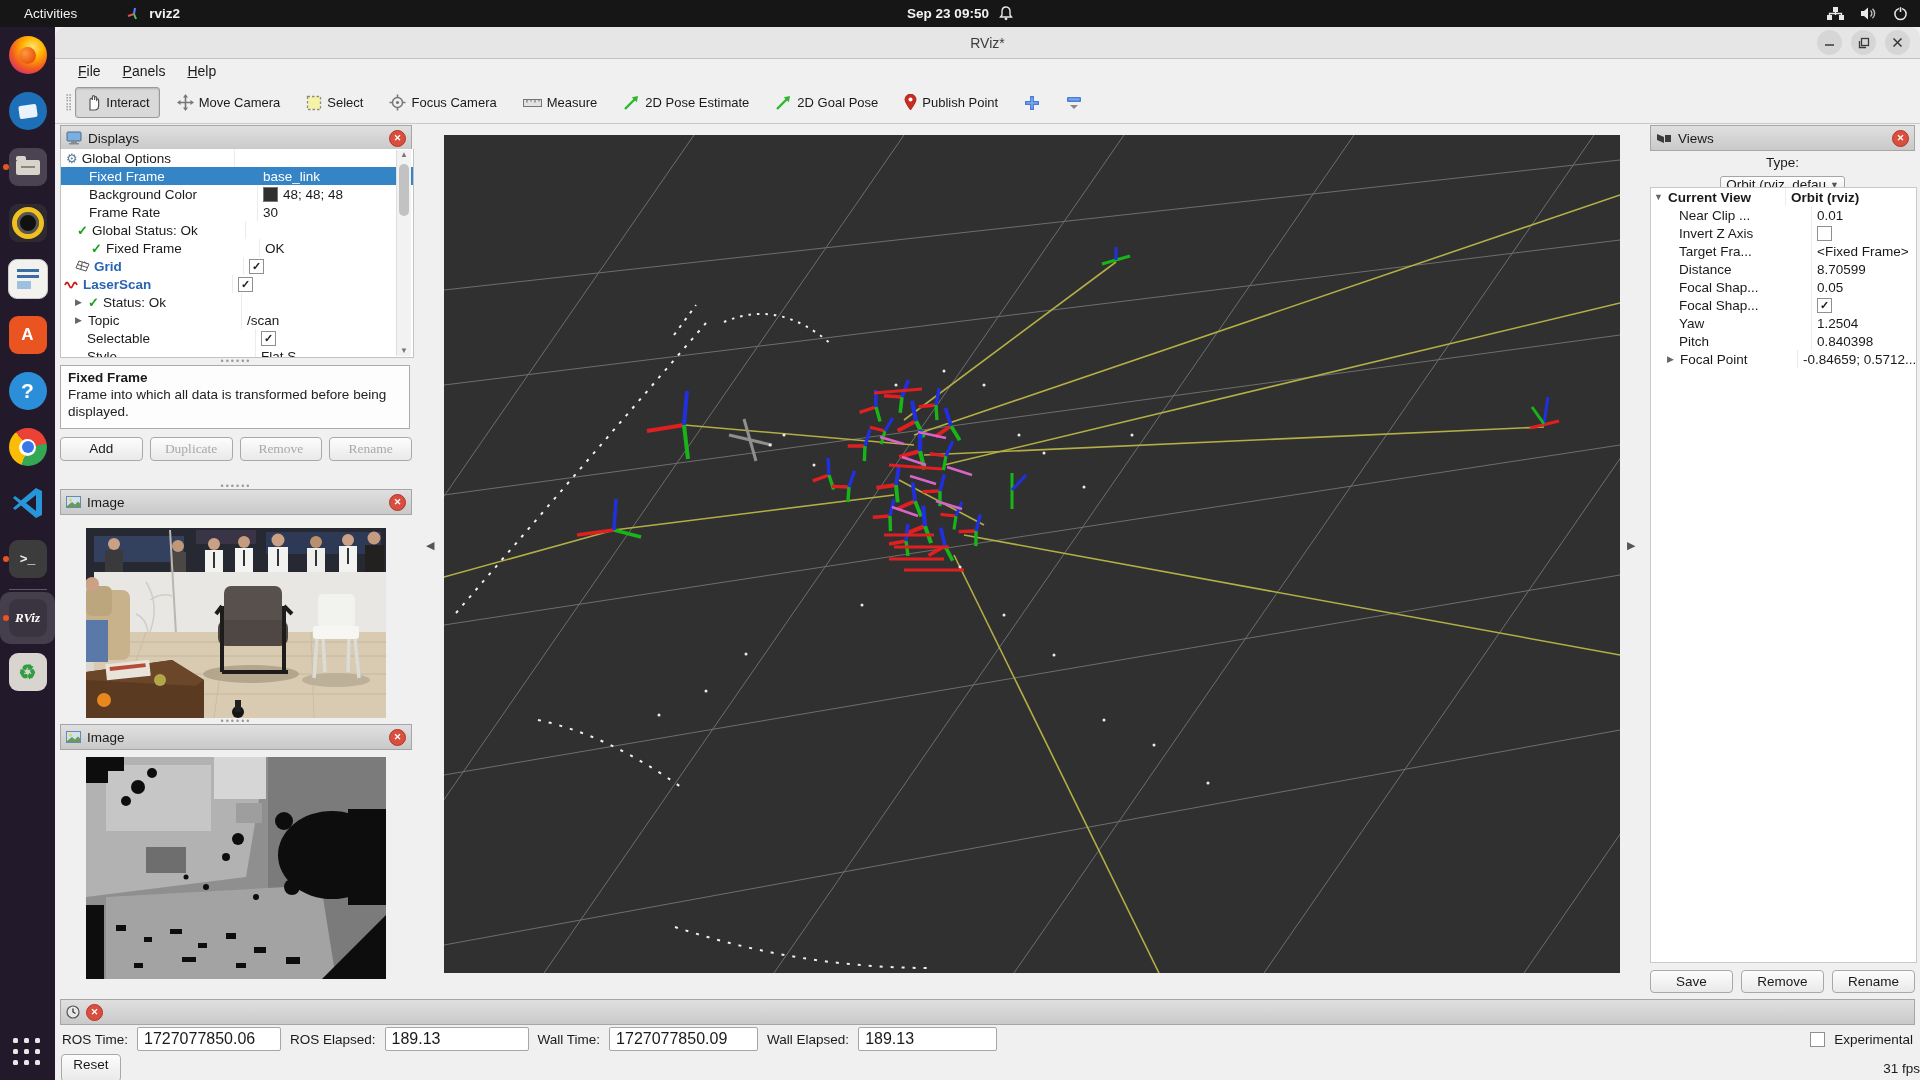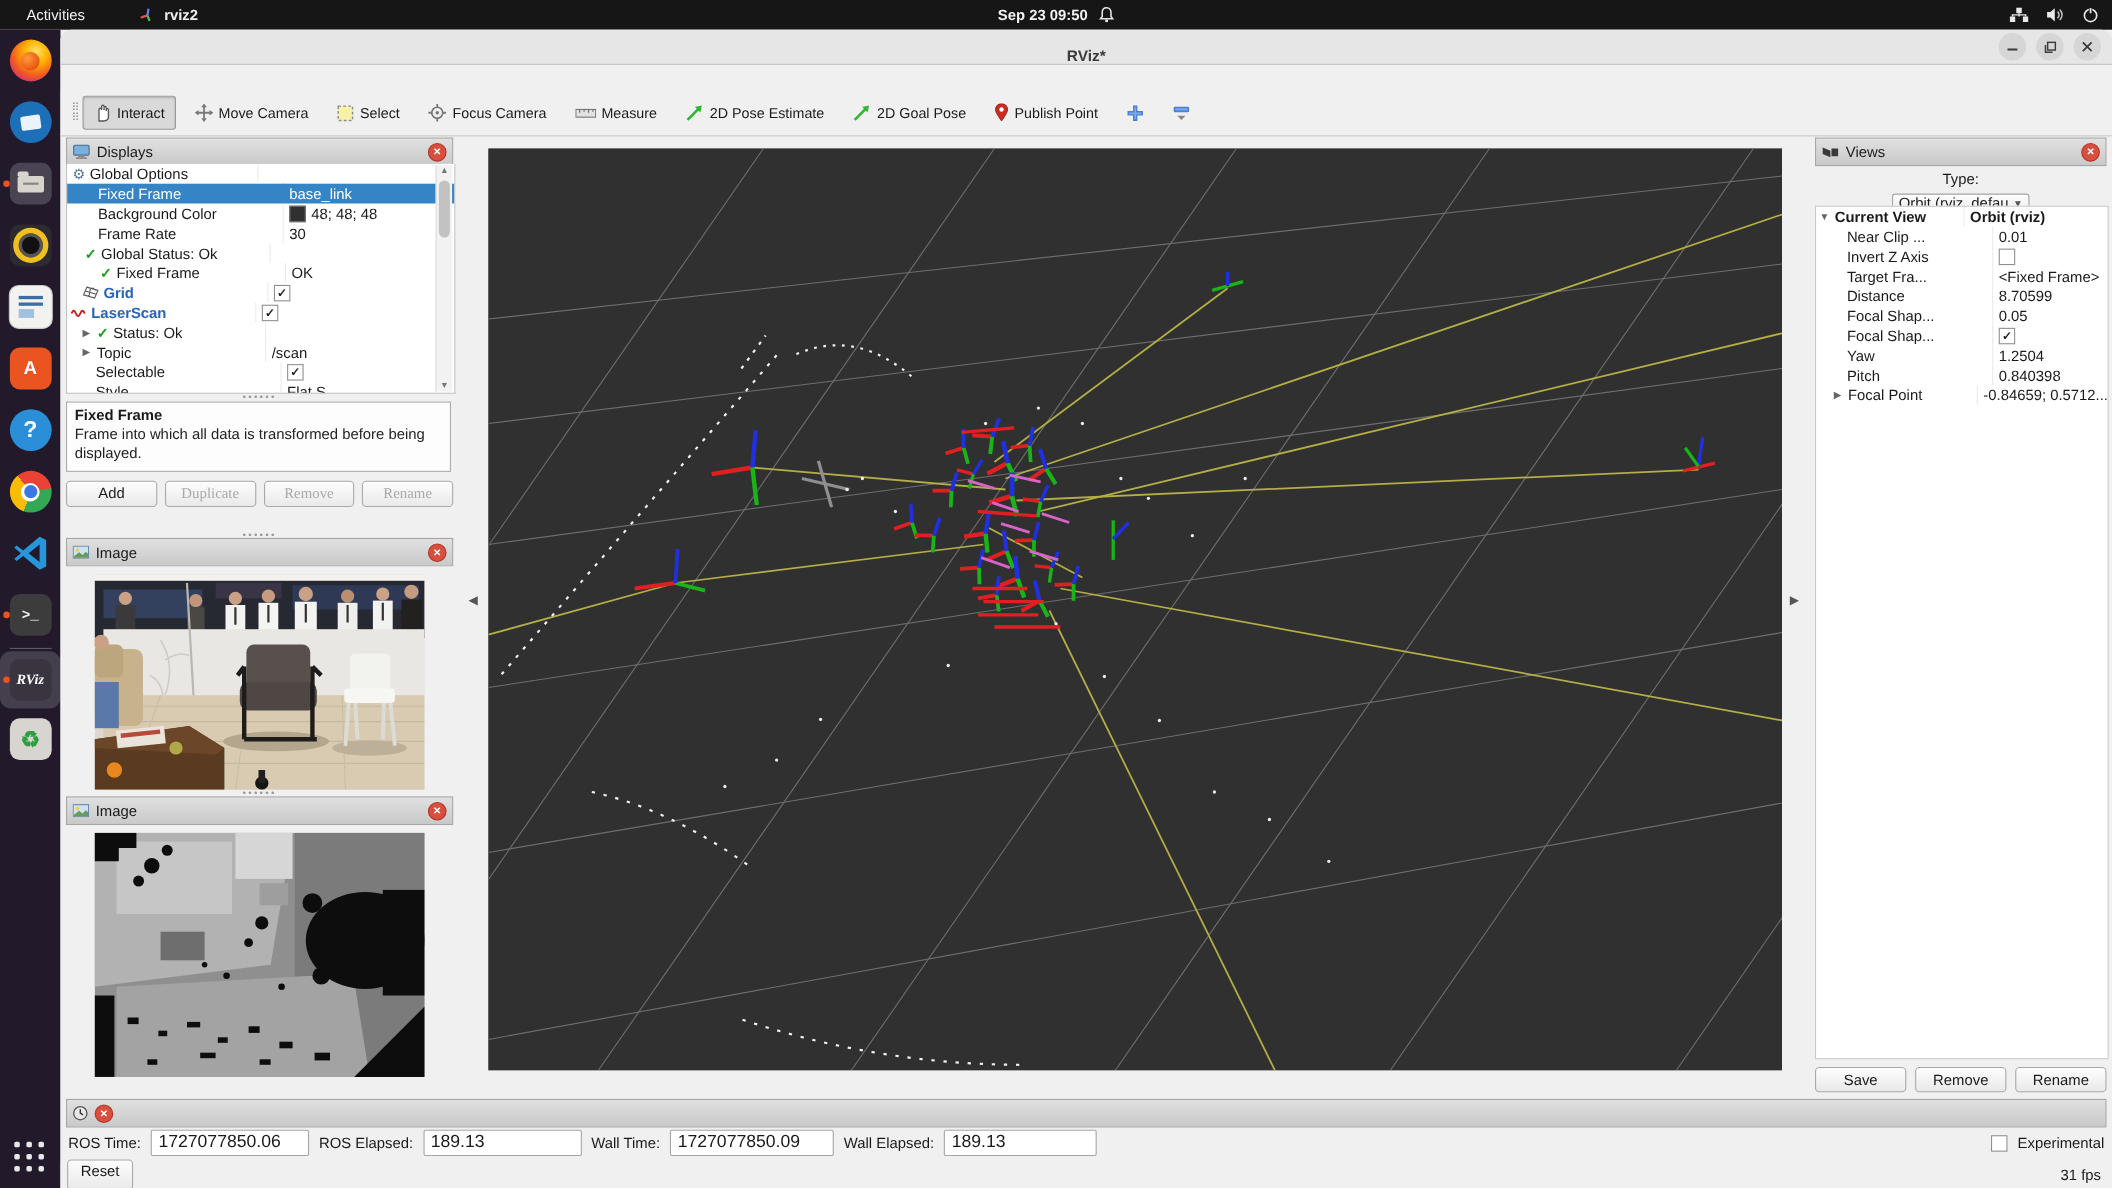--- a/index.html
+++ b/index.html
@@ -21,21 +21,21 @@
   .run-dot{position:absolute;left:3px;top:50%;margin-top:-3px;width:6px;height:6px;border-radius:50%;background:#e95420;}
   .dock-sep{width:38px;height:1px;background:rgba(255,255,255,.28);margin:2px auto;}
   .active-bg{background:rgba(255,255,255,.16);border-radius:10px;}
   .showapps{position:absolute;bottom:6px;left:0;width:55px;height:44px;display:flex;align-items:center;justify-content:center;}
   .grid9{display:grid;grid-template-columns:repeat(3,7px);grid-template-rows:repeat(3,7px);gap:4px;}
   .grid9 span{width:5px;height:5px;border-radius:1.5px;background:#e8e8e8;}
   
   .window{position:absolute;left:55px;top:27px;width:1865px;height:1053px;background:#f0f0f0;
           border-radius:10px 10px 0 0;overflow:hidden;}
   .titlebar{position:absolute;left:0;top:0;right:0;height:31px;background:#e6e6e6;border-bottom:1px solid #c4c4c4;
-            display:flex;align-items:flex-end;justify-content:center;font-weight:bold;font-size:14px;color:#3b3b3b;}
+            display:flex;align-items:center;justify-content:center;font-weight:normal;font-size:14px;color:#3b3b3b;}
   .winbtns{position:absolute;right:10px;top:3px;display:flex;gap:9px;}
   .winbtn{width:25px;height:25px;border-radius:50%;background:#d6d6d6;display:flex;align-items:center;justify-content:center;}
   .menubar{position:absolute;left:0;top:32px;right:0;height:23px;background:#f0f0f0;display:flex;align-items:center;
            font-size:14px;gap:4px;padding-left:14px;}
   .menu-item{padding:2px 9px;}
   .mn{text-decoration:underline;}
   .toolbar{position:absolute;left:0;top:55px;right:0;height:41px;background:#f0f0f0;border-bottom:1px solid #c9c9c9;
            display:flex;align-items:center;font-size:13px;padding-left:6px;}
   .tgrip{color:#9a9a9a;font-size:10px;letter-spacing:-1px;margin:0 4px;line-height:9px;}
   .tool{display:flex;align-items:center;gap:5px;padding:6px 9px;margin-right:8px;border-radius:3px;white-space:nowrap;}
@@ -97,21 +97,21 @@
   
   .time{position:absolute;left:5px;top:972px;width:1855px;height:57px;}
   .tfields{position:absolute;left:2px;top:27px;right:2px;height:26px;display:flex;align-items:center;gap:9px;font-size:13.5px;}
   .tinput{height:22px;border:1px solid #a6a6a6;border-radius:2px;background:#fff;display:flex;align-items:center;
           padding:0 6px;font-size:16px;}
   .spacer{flex:1;}
   
   .statusbar{position:absolute;left:0;top:1029px;right:0;height:24px;background:#f0f0f0;display:flex;
              align-items:center;font-size:13.5px;gap:8px;padding-left:6px;}
   .reset-btn{width:58px;height:20px;line-height:14px;}
-  .fps{margin-left:auto;margin-right:10px;}
+  .fps{margin-left:auto;}
   b{font-weight:bold;}
 </style>
 </head>
 <body>
 
 <div class="screen">
 
   <div class="topbar">
     <div class="tb-activities">Activities</div>
     <div class="tb-app">
@@ -243,20 +243,25 @@
             </svg>
           </div>
         <div class="winbtn">
             <svg width="11" height="11">
               <path d="M1.5 1.5 L9.5 9.5 M9.5 1.5 L1.5 9.5" stroke="#3a3a3a" stroke-width="1.6"></path>
             </svg>
           </div>
       </div>
     </div>
 
+    <div class="menubar">
+      <span class="menu-item"><span class="mn">F</span><span>ile</span></span>
+      <span class="menu-item"><span class="mn">P</span><span>anels</span></span>
+      <span class="menu-item"><span class="mn">H</span><span>elp</span></span>
+    </div>
 
     <div class="toolbar">
       <span class="tgrip">⠿<br>⠿</span>
       <div class="tool active">
         <svg width="16" height="17">
             <path d="M5 16 L5 6 q0-1.6 1.2-1.6 T7.4 6 V3 q0-1.4 1.1-1.4 T9.6 3 v3 V4 q0-1.3 1-1.3 t1 1.3 v3 V6 q0-1.2 1-1.2 t1 1.2 v6 q0 4-4.3 4 Z" fill="#fff" stroke="#555" stroke-width="1.2"></path>
           </svg>
         <span>Interact</span>
       </div>
       <div class="tool">

